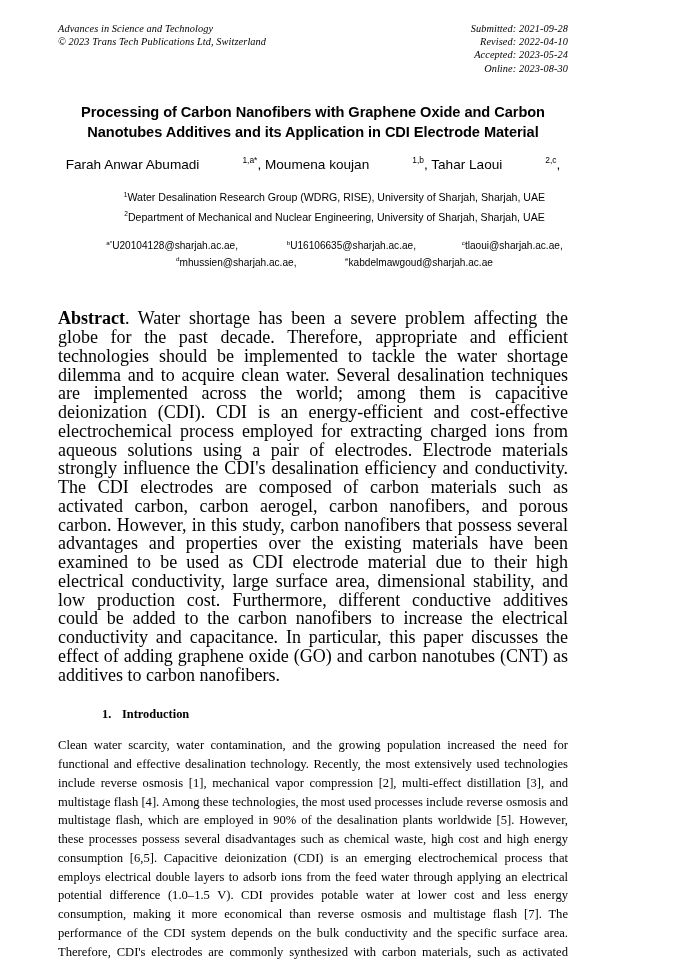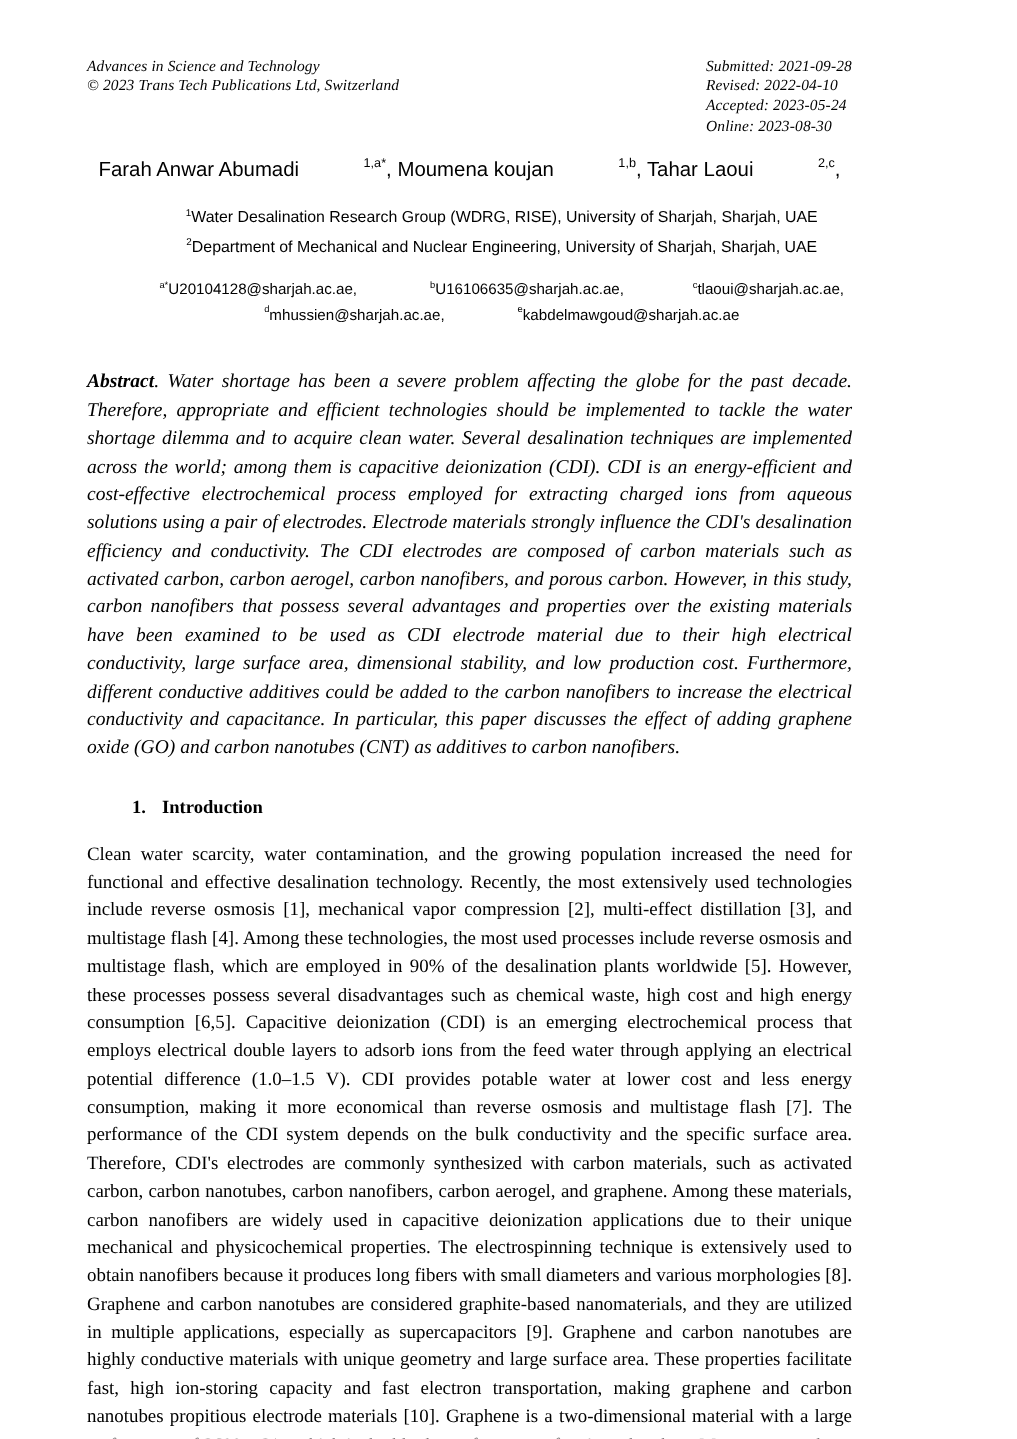--- a/index.html
+++ b/index.html
@@ -12,37 +12,37 @@
     height: 959px;
     overflow: hidden;
     font-family: "Liberation Serif", serif;
     color: #000000;
     -webkit-font-smoothing: antialiased;
   }
   .page {
     width: 626px;
     height: 959px;
     box-sizing: border-box;
-    padding: 38px 58px 0 58px;
+    padding: 22px 58px 0 58px;
     position: relative;
   }
 
   
   .journal-header {
     display: flex;
     justify-content: space-between;
     align-items: flex-start;
     font-family: "Liberation Serif", serif;
     font-style: italic;
     font-size: 10.3px;
     line-height: 13.2px;
     letter-spacing: 0.1px;
   }
   .journal-header .left { text-align: left; }
-  .journal-header .right { text-align: left; }
+  .journal-header .right { text-align: right; }
   .journal-header div > div { white-space: nowrap; }
 
   
   .title {
     margin-top: 27px;
     text-align: center;
     font-family: "Liberation Sans", sans-serif;
     font-weight: bold;
     font-size: 14.6px;
     line-height: 20.5px;
@@ -92,36 +92,35 @@
     font-size: 10.6px;
     line-height: 16px;
     text-align: justify;
   }
   .keywords .kw-label {
     font-weight: bold;
   }
 
   
   .abstract {
-    margin-top: 26px;
+    margin-top: 38px;
     font-family: "Liberation Serif", serif;
-    font-size: 13px;
+    font-size: 18px;
     line-height: 18.75px;
     text-align: justify;
     text-justify: inter-word;
-    font-style: italic;
   }
   .abstract .ab-label {
     font-weight: bold;
   }
 
   
   .section-heading {
     margin-top: 22px;
-    margin-left: 30px;
+    margin-left: 44px;
     font-family: "Liberation Serif", serif;
     font-weight: bold;
     font-size: 12.4px;
     line-height: 16px;
   }
   .section-heading .num {
     display: inline-block;
     width: 20px;
   }
 
@@ -146,20 +145,21 @@
       <div>© 2023 Trans Tech Publications Ltd, Switzerland</div>
     </div>
     <div class="right">
       <div>Submitted: 2021-09-28</div>
       <div>Revised: 2022-04-10</div>
       <div>Accepted: 2023-05-24</div>
       <div>Online: 2023-08-30</div>
     </div>
   </div>
 
+  <div class="title">Processing of Carbon Nanofibers with Graphene Oxide and Carbon Nanotubes Additives and its Application in CDI Electrode Material</div>
 
   <div class="authors">
     <div>Farah Anwar Abumadi<sup>1,a*</sup>, Moumena koujan<sup>1,b</sup>, Tahar Laoui<sup>2,c</sup>,</div>
   </div>
 
   <div class="affiliations">
     <div class="affiliation"><sup>1</sup>Water Desalination Research Group (WDRG, RISE), University of Sharjah, Sharjah, UAE</div>
     <div class="affiliation"><sup>2</sup>Department of Mechanical and Nuclear Engineering, University of Sharjah, Sharjah, UAE</div>
   </div>
 

